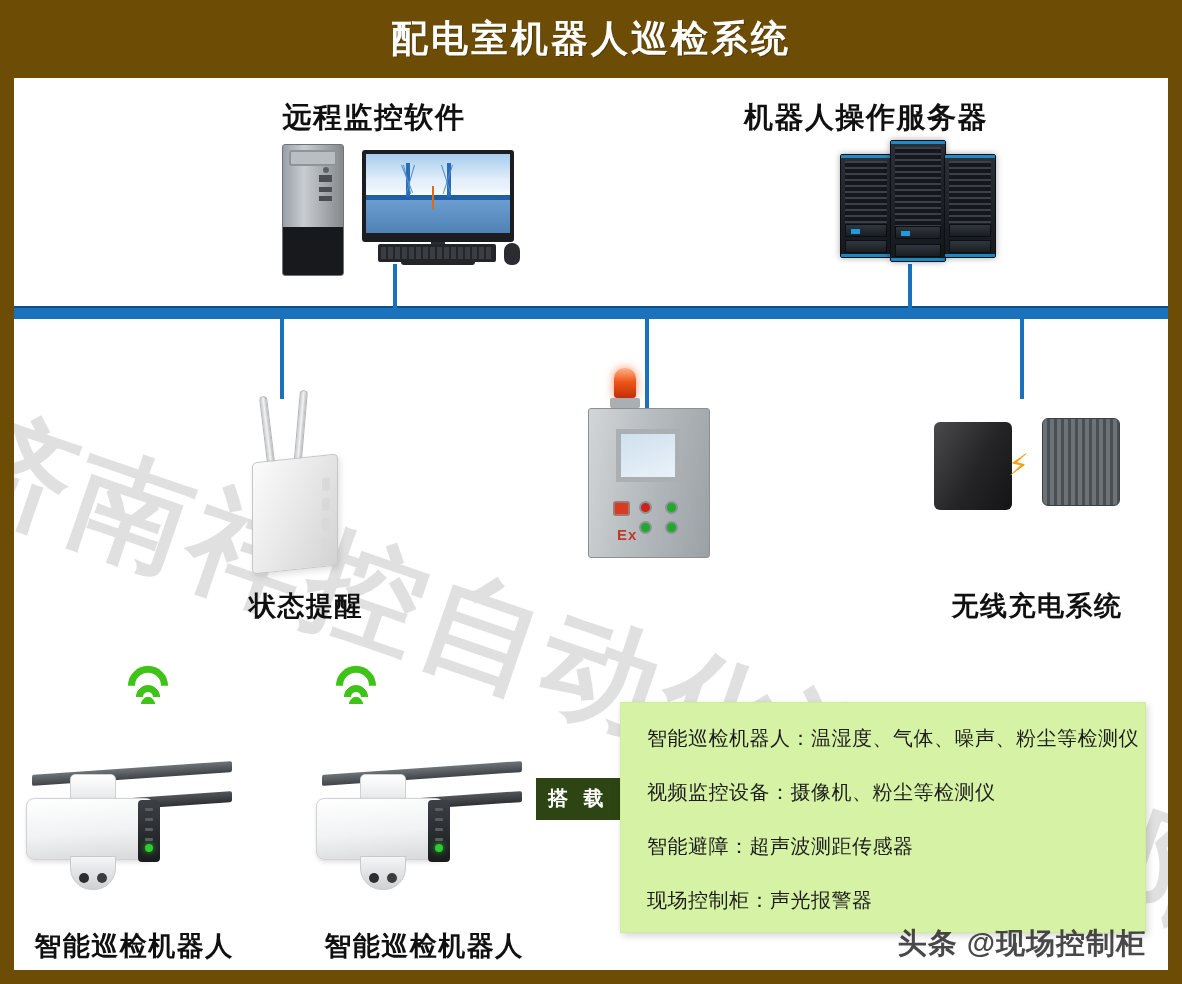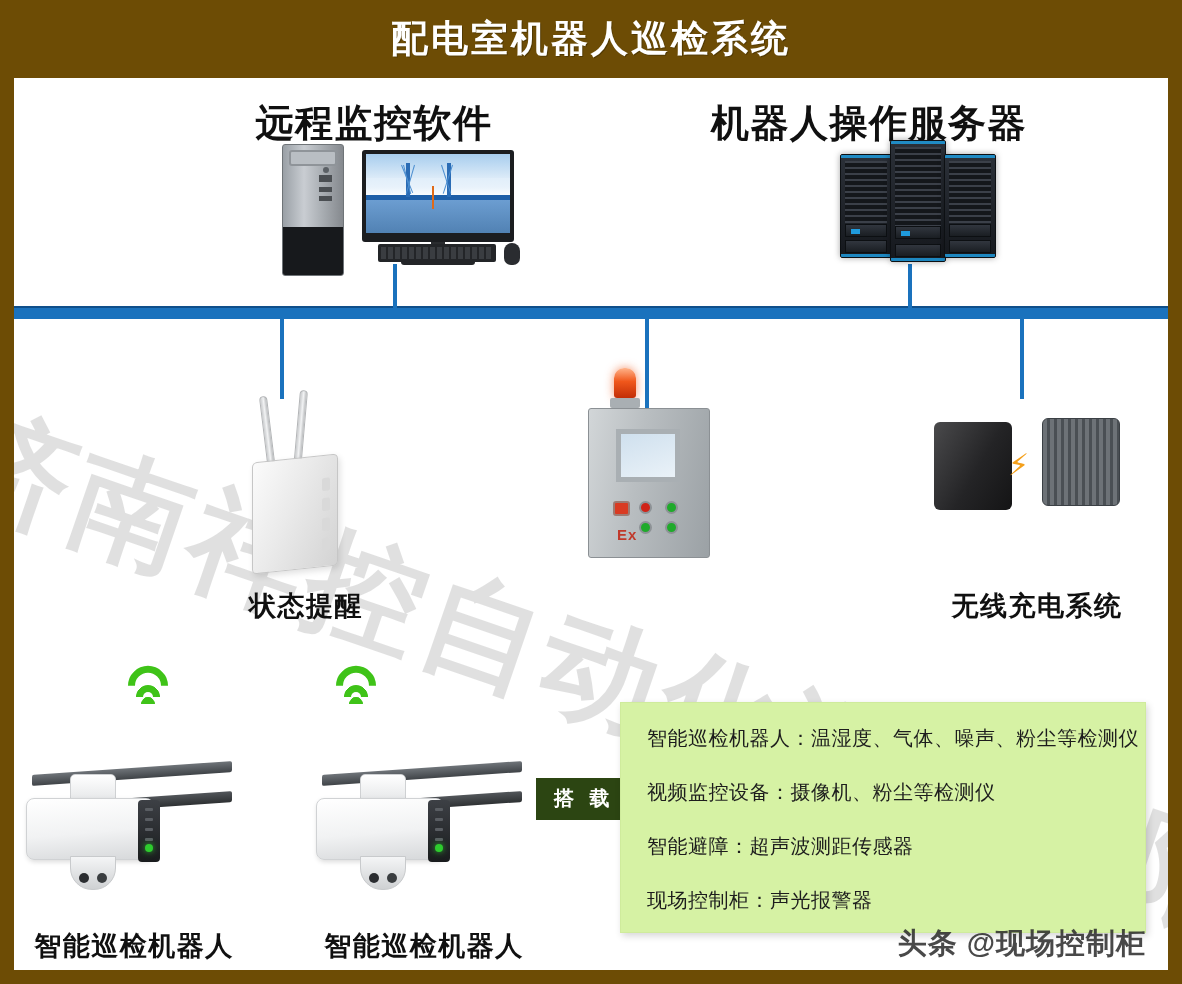--- a/index.html
+++ b/index.html
@@ -107,21 +107,21 @@
   
   .node-label {
     position: absolute;
     font-size: 27px;
     font-weight: 700;
     color: #101010;
     letter-spacing: 1.5px;
     white-space: nowrap;
     text-align: center;
   }
-  .node-label.big { font-size: 38px; }
+  .node-label.big { font-size: 29px; }
 
   
   .art { position: absolute; }
 
   
   .pc-tower {
     position: absolute;
     width: 62px; height: 132px;
     border-radius: 3px;
     background: linear-gradient(90deg,#9aa0a6 0%,#c9cdd2 35%,#aeb3b8 60%,#85898e 100%);
@@ -392,21 +392,21 @@
   }
 
   
   .tag-carry {
     position: absolute;
     background: #2c4512;
     color: #ffffff;
     font-size: 20px;
     font-weight: 700;
     letter-spacing: 5px;
-    padding: 7px 14px 8px 18px;
+    padding: 7px 14px 8px 12px;
     white-space: nowrap;
   }
 
   
   .info-panel {
     position: absolute;
     background: #d6f2a4;
     border: 1px solid #cfeb9c;
     box-shadow: 2px 3px 7px rgba(0,0,0,.16);
     padding: 22px 26px 18px 26px;

